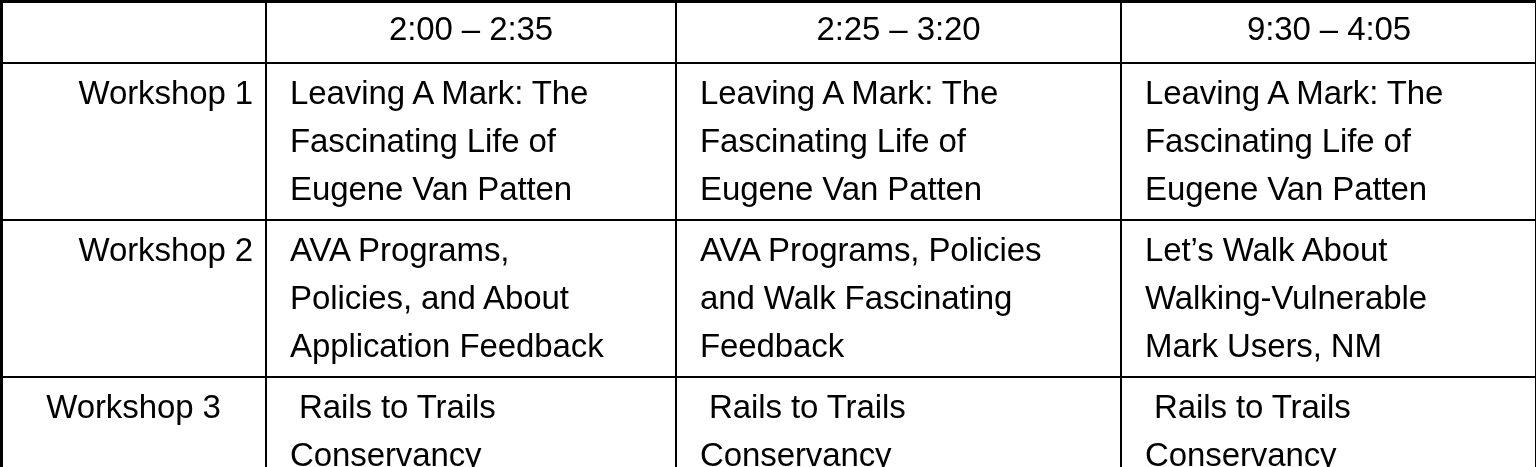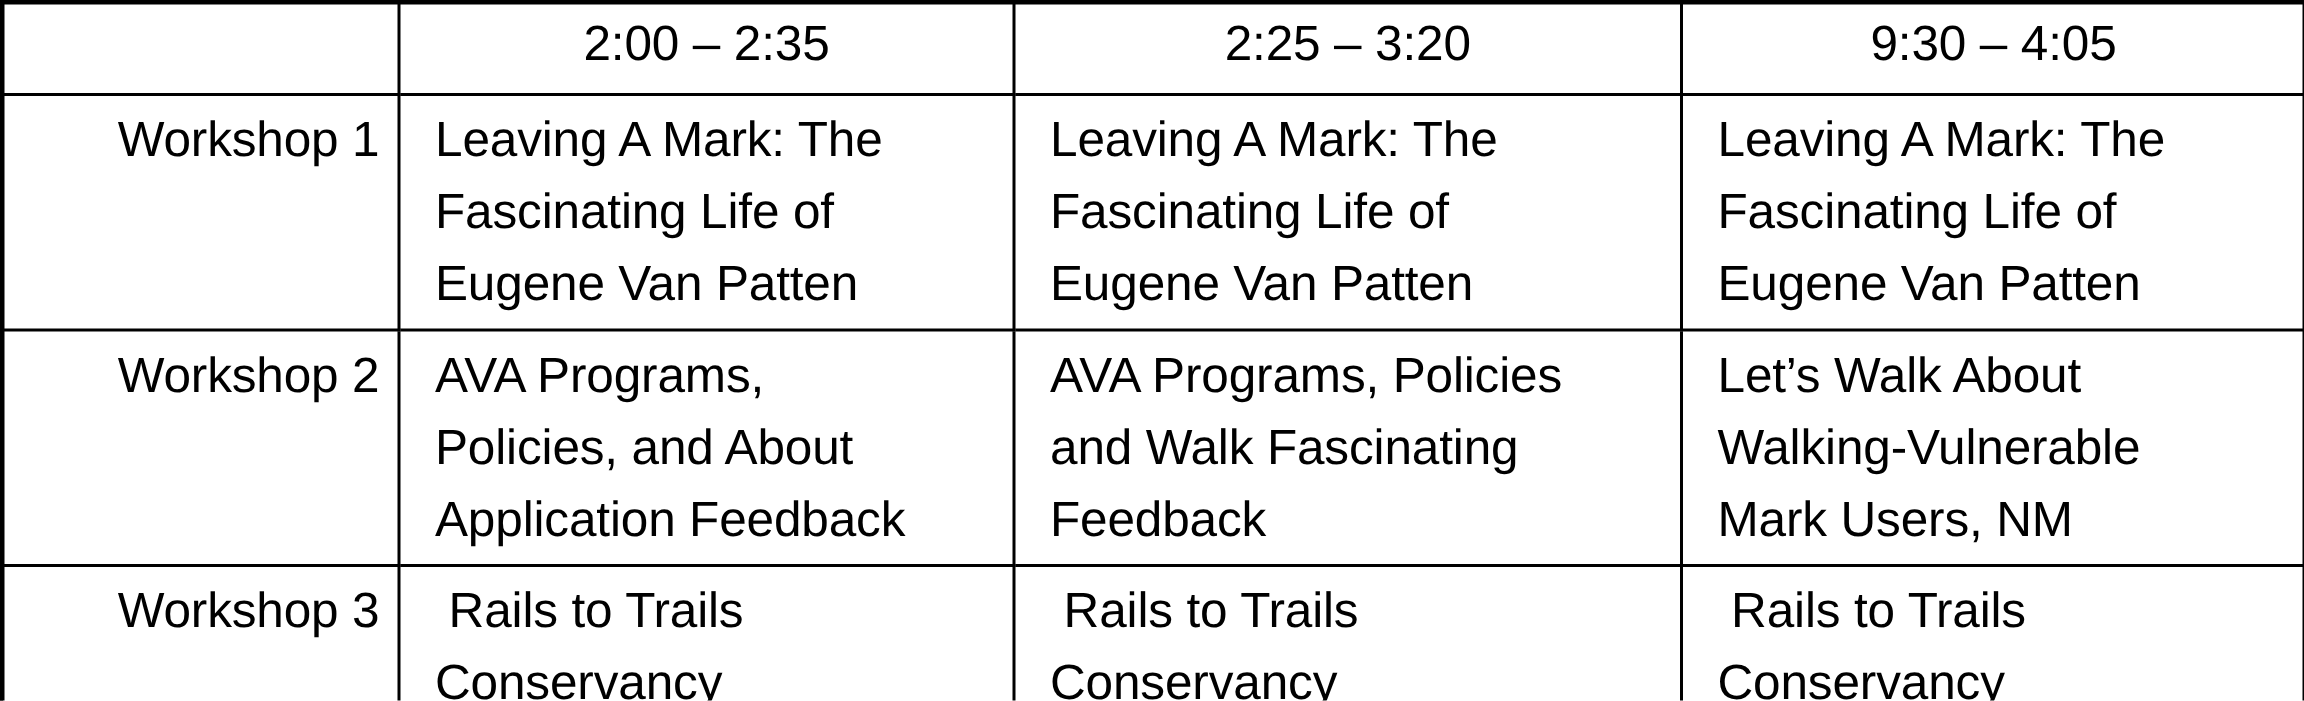--- a/index.html
+++ b/index.html
@@ -62,20 +62,21 @@
 
   
   .row-label .cell-inner {
     padding-left: 22px;
     padding-top: 5px;
     line-height: 48px;
     white-space: nowrap;
     text-align: right;
   }
   .row-label.centered .cell-inner {
+    text-align: center;
     padding-left: 12px;
     padding-right: 12px;
   }
 
   
   .content-cell .cell-inner {
     padding-top: 5px;
     padding-left: 23px;
     padding-right: 8px;
   }

